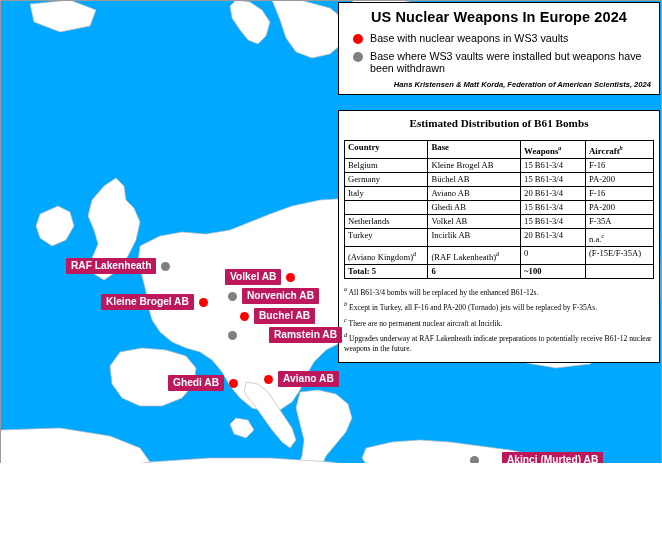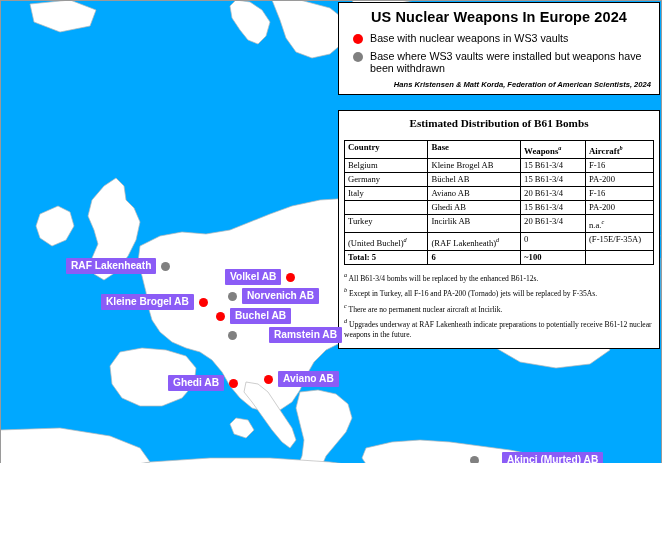--- a/index.html
+++ b/index.html
@@ -119,21 +119,21 @@
   }
   #footnotes div { margin-bottom: 2px; }
   
   .site-label {
     position: absolute;
     display: flex;
     align-items: center;
     white-space: nowrap;
   }
   .site-label .box {
-    background: #8b5cf6;
+    background: #be185d;
     color: #ffffff;
     font-size: 10.2px;
     font-weight: bold;
     padding: 2px 5px 3px 5px;
     line-height: 11px;
     border-radius: 1px;
   }
   .site-label .dot {
     width: 9px;
     height: 9px;
@@ -239,27 +239,33 @@
           <td><span>20 B61-3/4</span></td>
           <td><span>F-16</span></td>
         </tr>
         <tr>
           <td><span></span></td>
           <td class="indent"><span>Ghedi AB</span></td>
           <td><span>15 B61-3/4</span></td>
           <td><span>PA-200</span></td>
         </tr>
         <tr>
+          <td><span>Netherlands</span></td>
+          <td><span>Volkel AB</span></td>
+          <td><span>15 B61-3/4</span></td>
+          <td><span>F-35A</span></td>
+        </tr>
+        <tr>
           <td><span>Turkey</span></td>
           <td><span>Incirlik AB</span></td>
           <td><span>20 B61-3/4</span></td>
           <td><span>n.a.</span><span class="sup">c</span></td>
         </tr>
         <tr>
-          <td><span>(United Buchel)</span><span class="sup">d</span></td>
+          <td><span>(Aviano Kingdom)</span><span class="sup">d</span></td>
           <td><span>(RAF Lakenheath)</span><span class="sup">d</span></td>
           <td><span>0</span></td>
           <td><span>(F-15E/F-35A)</span></td>
         </tr>
         <tr class="total">
           <td><span>Total: 5</span></td>
           <td><span>6</span></td>
           <td><span>~100</span></td>
           <td><span></span></td>
         </tr>
@@ -287,21 +293,21 @@
   <div class="site-label right" style="left:101px; top:294px;">
     <span class="box">Kleine Brogel AB</span>
     <span class="dot" style="background:#ff0000"></span>
   </div>
 
   <div class="site-label left" style="left:228px; top:288px;">
     <span class="dot" style="background:#808080"></span>
     <span class="box">Norvenich AB</span>
   </div>
 
-  <div class="site-label left" style="left:216px; top:308px;">
+  <div class="site-label left" style="left:240px; top:308px;">
     <span class="dot" style="background:#ff0000"></span>
     <span class="box">Buchel AB</span>
   </div>
 
   <div class="site-label left" style="left:228px; top:327px;gap:27px;">
     <span class="dot" style="background:#808080"></span>
     <span class="box">Ramstein AB</span>
   </div>
 
   <div class="site-label right" style="left:168px; top:375px;">

